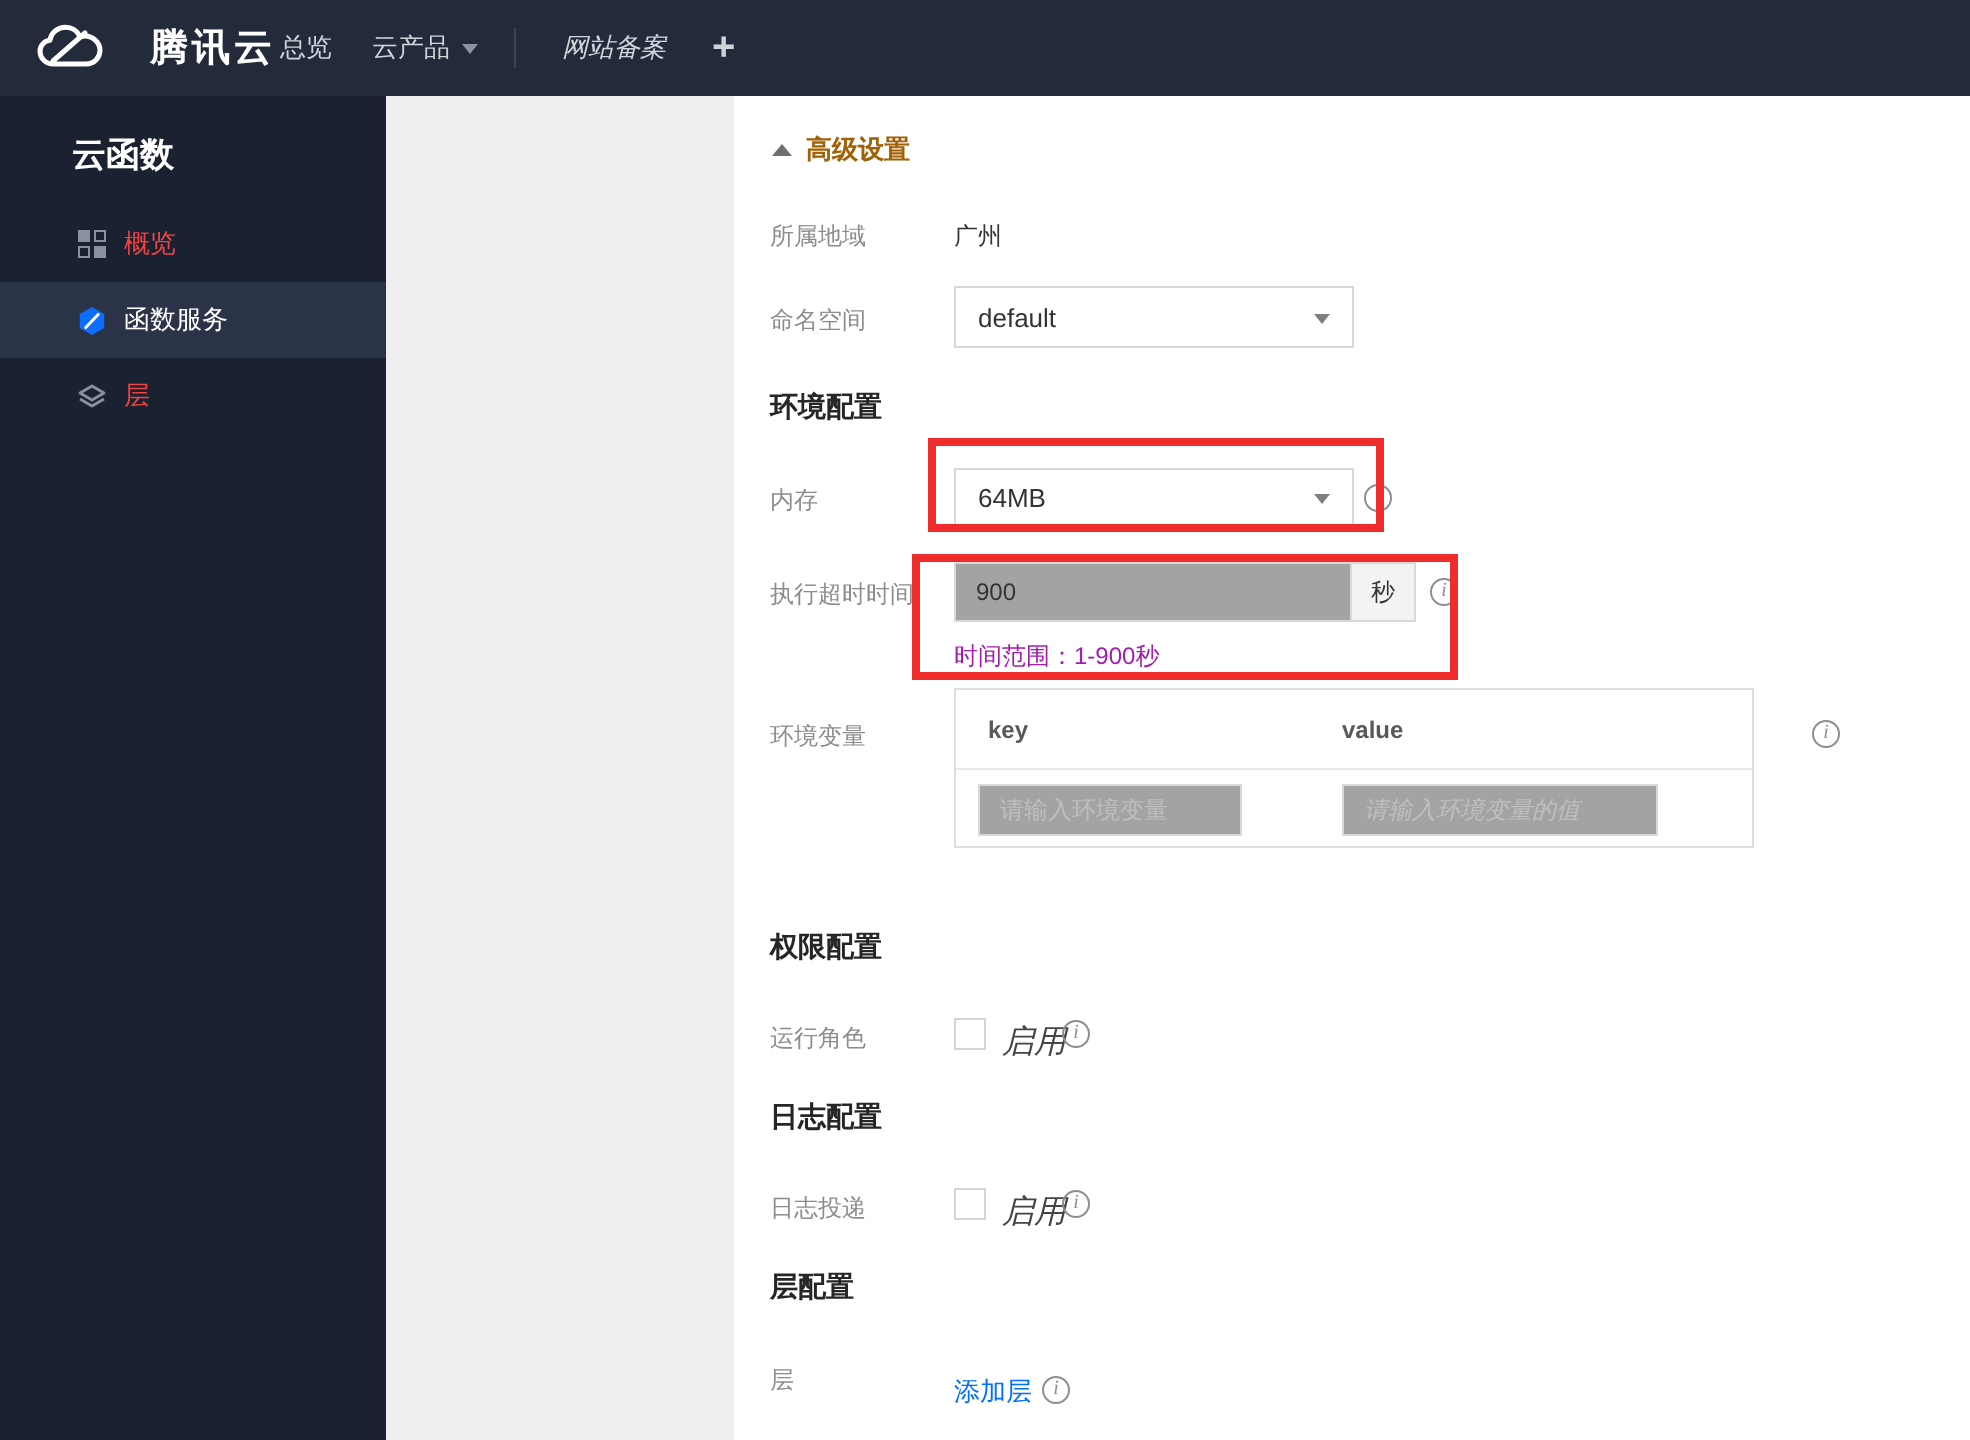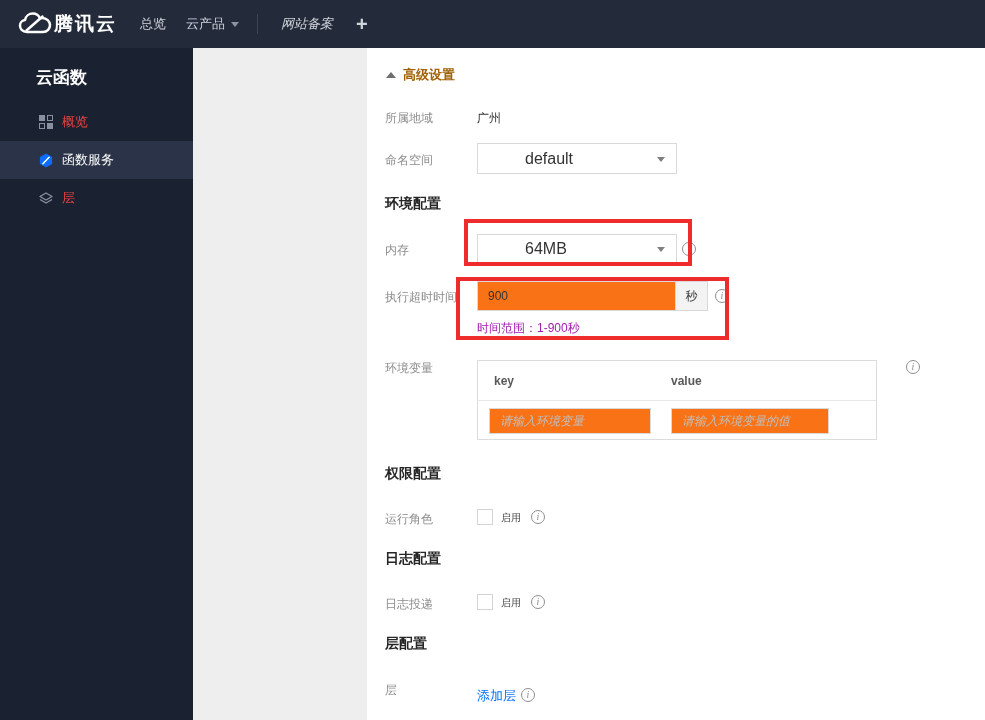--- a/index.html
+++ b/index.html
@@ -2,21 +2,21 @@
 <html><head>
 <meta charset="utf-8">
 <style>
   html,body{margin:0;padding:0;background:#fff;}
   .screen{position:relative;width:985px;height:720px;overflow:hidden;
     font-family:"Liberation Sans","DejaVu Sans",sans-serif;background:#fff;}
   .abs{position:absolute;}
 
   
   .topnav{position:absolute;top:0;left:0;width:985px;height:48px;background:#232b3b;}
-  .brand-wrap{position:absolute;left:18px;top:0;height:48px;display:flex;align-items:center;gap:2px;}
+  .brand-wrap{position:absolute;left:18px;top:0;height:48px;display:flex;align-items:center;gap:23px;}
   .brand-text{color:#fff;font-size:19px;font-weight:bold;letter-spacing:2px;}
   .nav-item{position:absolute;top:0;height:48px;display:flex;align-items:center;
     color:#cfd3da;font-size:13px;cursor:pointer;}
   .nav-caret{display:inline-block;width:0;height:0;margin-left:6px;
     border-left:4px solid transparent;border-right:4px solid transparent;border-top:5px solid #8b93a1;}
   .nav-divider{position:absolute;left:257px;top:14px;width:1px;height:20px;background:#3c4557;}
   .nav-plus{position:absolute;left:356px;top:0;height:48px;display:flex;align-items:center;
     color:#cfd3da;font-size:20px;font-weight:bold;cursor:pointer;}
 
   
@@ -41,39 +41,39 @@
   
   .toggle-row{display:flex;align-items:center;gap:7px;cursor:pointer;}
   .tri-up{width:0;height:0;border-left:5px solid transparent;border-right:5px solid transparent;
     border-bottom:6px solid #6e6e6e;}
   .toggle-text{font-size:13px;font-weight:bold;color:#a16207;}
   .field-label{font-size:12px;color:#8c8c8c;}
   .field-value{font-size:12px;color:#333;}
   .section-header{font-size:14px;font-weight:bold;color:#262626;}
   .selectbox{box-sizing:border-box;border:1px solid #d9d9d9;background:#fff;cursor:pointer;}
   .selectbox .sel-text{position:absolute;left:11px;top:50%;transform:translateY(-50%);
-    font-size:16px;color:#333;margin-left:36px;}
+    font-size:13px;color:#333;}
   .sel-caret{position:absolute;right:11px;top:50%;margin-top:-2px;width:0;height:0;
     border-left:4px solid transparent;border-right:4px solid transparent;border-top:5px solid #7f7f7f;}
-  .textinput{box-sizing:border-box;border:1px solid #d9d9d9;background:#f97316;
+  .textinput{box-sizing:border-box;border:1px solid #d9d9d9;background:#a3a3a3;
     font-size:12px;color:#333;padding:0 10px;font-family:"Liberation Sans","DejaVu Sans",sans-serif;outline:none;}
   .textinput::placeholder{color:#bfbfbf;}
   .unit-btn{box-sizing:border-box;border:1px solid #d9d9d9;background:#f3f3f3;
     display:flex;align-items:center;justify-content:center;font-size:12px;color:#333;cursor:pointer;}
   .hint-text{font-size:12px;color:#a21caf;}
   .info-icon{box-sizing:border-box;width:14px;height:14px;border:1px solid #8e8e8e;border-radius:50%;
     color:#8e8e8e;font-size:10px;line-height:12px;text-align:center;
     font-family:"Liberation Serif",serif;cursor:pointer;}
   .info-icon::before{content:"i";font-style:italic;}
   .hl-box{box-sizing:border-box;border:4px solid #ee2c2c;z-index:10;pointer-events:none;background:transparent;}
   .env-table{box-sizing:border-box;border:1px solid #dcdcdc;background:#fff;}
   .env-header{font-size:12px;font-weight:bold;color:#595959;}
   .env-divider{position:absolute;left:0;top:39px;width:100%;height:1px;background:#e8e8e8;}
   .checkbox{box-sizing:border-box;width:16px;height:16px;border:1px solid #d4d4d4;background:#fff;cursor:pointer;}
-  .enable-label{font-size:10px;color:#454545;}
+  .enable-label{font-size:16px;color:#454545;font-style:italic;}
   .link{font-size:13px;color:#006eff;cursor:pointer;}
 </style>
 </head>
 <body>
 
 <div class="screen">
 
   <header class="topnav">
     <div class="brand-wrap">
       <span style="display:flex;">
@@ -167,25 +167,25 @@
     <span class="abs field-label" style="left:385px;top:289px;">执行超时时间</span>
     <input class="abs textinput" style="left: 477px; top: 281px; width: 199px; height: 30px;" type="text" value="900">
     <span class="abs unit-btn" style="left:675px;top:281px;width:33px;height:30px;">
       <span>秒</span>
     </span>
     <span class="abs info-icon" style="left:715px;top:289px;"></span>
     <span class="abs hint-text" style="left:477px;top:320px;">时间范围：1-900秒</span>
     <div class="abs hl-box" style="left:456px;top:277px;width:273px;height:63px;"></div>
 
     <span class="abs field-label" style="left:385px;top:360px;">环境变量</span>
-    <div class="abs env-table" style="left:477px;top:360px;width:400px;height:80px;padding-left:48px;">
+    <div class="abs env-table" style="left:477px;top:344px;width:400px;height:80px;padding-left:48px;">
       <span class="abs env-header" style="left:16px;top:13px;">key</span>
       <span class="abs env-header" style="left:193px;top:13px;">value</span>
       <span class="env-divider"></span>
-      <input class="abs textinput" style="left: 11px; top: 47px; width: 162px; height: 26px; font-style: italic;" type="text" placeholder="请输入环境变量">
+      <input class="abs textinput" style="left: 11px; top: 47px; width: 132px; height: 26px;" type="text" placeholder="请输入环境变量">
       <input class="abs textinput" style="left: 193px; top: 47px; width: 158px; height: 26px; font-style: italic;" type="text" placeholder="请输入环境变量的值">
     </div>
     <span class="abs info-icon" style="left:906px;top:360px;"></span>
 
     <span class="abs section-header" style="left:385px;top:465px;">权限配置</span>
     <span class="abs field-label" style="left:385px;top:511px;">运行角色</span>
     <span class="abs checkbox" style="left:477px;top:509px;"></span>
     <span class="abs enable-label" style="left:501px;top:511px;">启用</span>
     <span class="abs info-icon" style="left:531px;top:510px;"></span>
 

